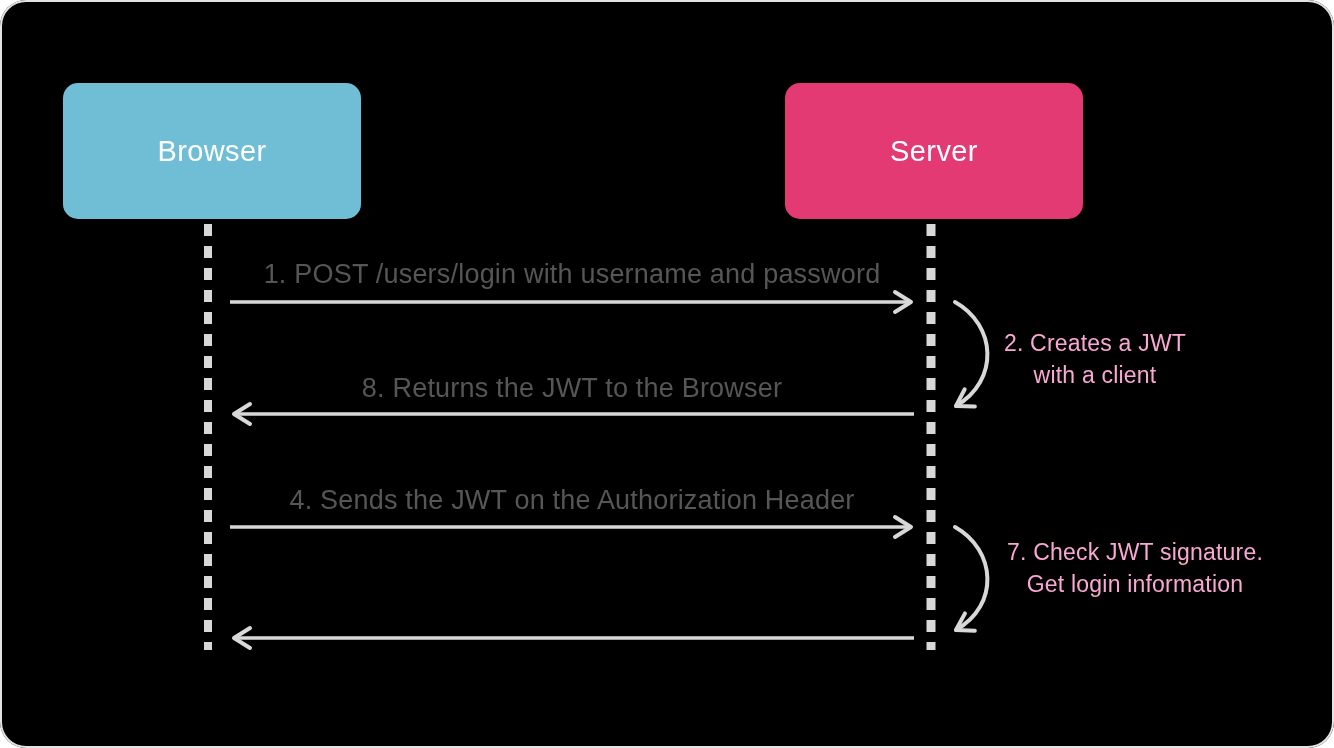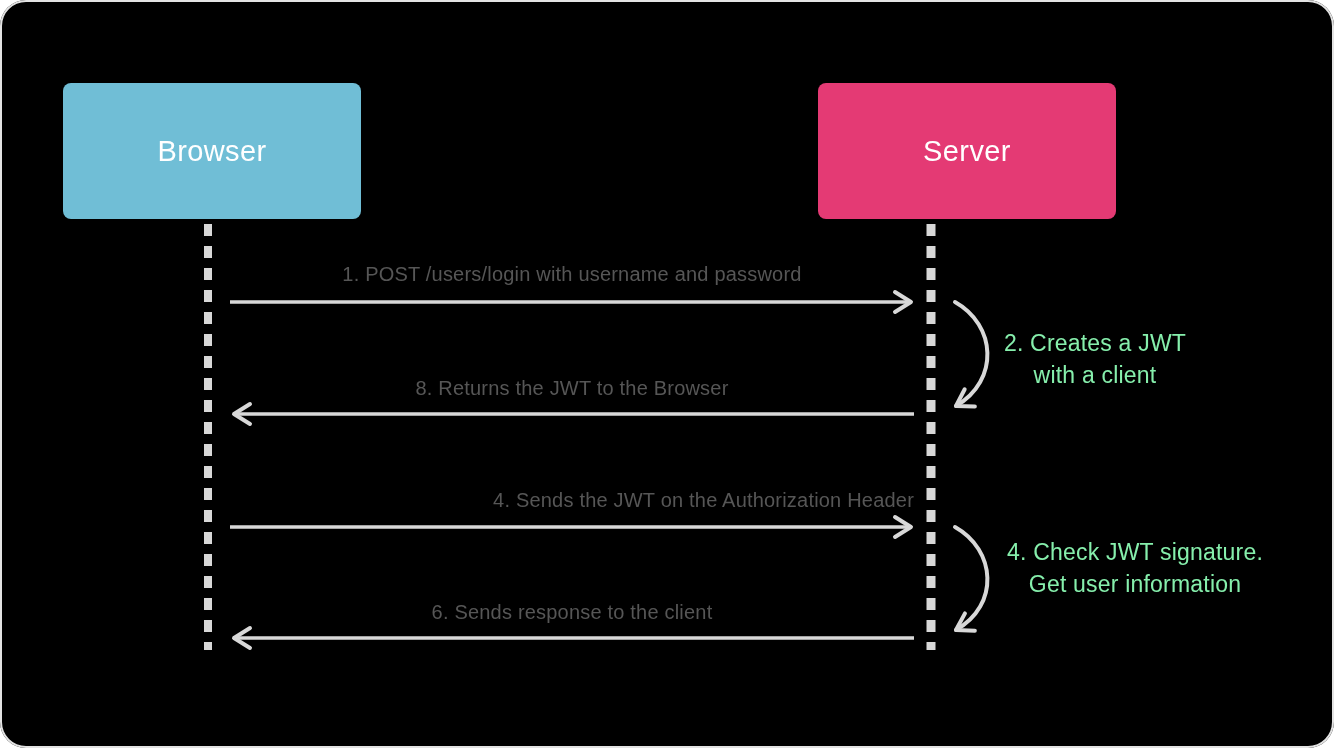--- a/index.html
+++ b/index.html
@@ -17,54 +17,54 @@
     background: #000000;
     border-radius: 26px;
     box-shadow: 0 0 0 2px #e3e3e3 inset;
     overflow: hidden;
   }
   .actor {
     position: absolute;
     top: 83px;
     width: 298px;
     height: 136px;
-    border-radius: 8px;
+    border-radius: 15px;
     display: flex;
     align-items: center;
     justify-content: center;
   }
   .actor-browser { left: 63px; }
-  .actor-server  { left: 818px; }
+  .actor-server  { left: 785px; }
   .actor-label {
     color: #ffffff;
     font-size: 29px;
     letter-spacing: 0.4px;
   }
   .wires {
     position: absolute;
     left: 0; top: 0;
   }
   .msg {
     position: absolute;
     left: 230px;
     width: 684px;
     text-align: center;
     color: #565656;
-    font-size: 20px;
+    font-size: 27px;
     letter-spacing: 0.2px;
     line-height: 28px;
   }
   .msg-1 { top: 260px; }
   .msg-3 { top: 374px; }
-  .msg-4 { top: 486px; text-align: right; }
+  .msg-4 { top: 486px; }
   .msg-6 { top: 598px; }
   .side {
     position: absolute;
     text-align: center;
-    color: #86efac;
+    color: #f9a8d4;
     font-size: 23px;
     letter-spacing: 0.2px;
     line-height: 32px;
   }
   .side-2 { left: 945px; width: 300px; top: 327px; }
   .side-5 { left: 960px; width: 350px; top: 536px; }
 </style>
 </head>
 <body>
 
@@ -93,25 +93,24 @@
       <line x1="230" y1="527" x2="911" y2="527" stroke="#d8d8d8" stroke-width="3.5" marker-end="url(#chev)"></line>
       <line x1="914" y1="638" x2="234" y2="638" stroke="#d8d8d8" stroke-width="3.5" marker-end="url(#chev)"></line>
 
       <path d="M 955,302 C 996,325 1000,380 956,406" fill="none" stroke="#d8d8d8" stroke-width="4" stroke-linecap="round" marker-end="url(#chev)"></path>
       <path d="M 955,527 C 996,550 1000,605 956,630" fill="none" stroke="#d8d8d8" stroke-width="4" stroke-linecap="round" marker-end="url(#chev)"></path>
     </svg>
 
     <div class="msg msg-1">1. POST /users/login with username and password</div>
     <div class="msg msg-3">8. Returns the JWT to the Browser</div>
     <div class="msg msg-4">4. Sends the JWT on the Authorization Header</div>
-    <div class="msg msg-6">6. Sends response to the client</div>
 
     <div class="side side-2">
       <div>2. Creates a JWT</div>
       <div>with a client</div>
     </div>
     <div class="side side-5">
-      <div>4. Check JWT signature.</div>
-      <div>Get user information</div>
+      <div>7. Check JWT signature.</div>
+      <div>Get login information</div>
     </div>
 
   </div>
 </div>
 
 </body></html>

